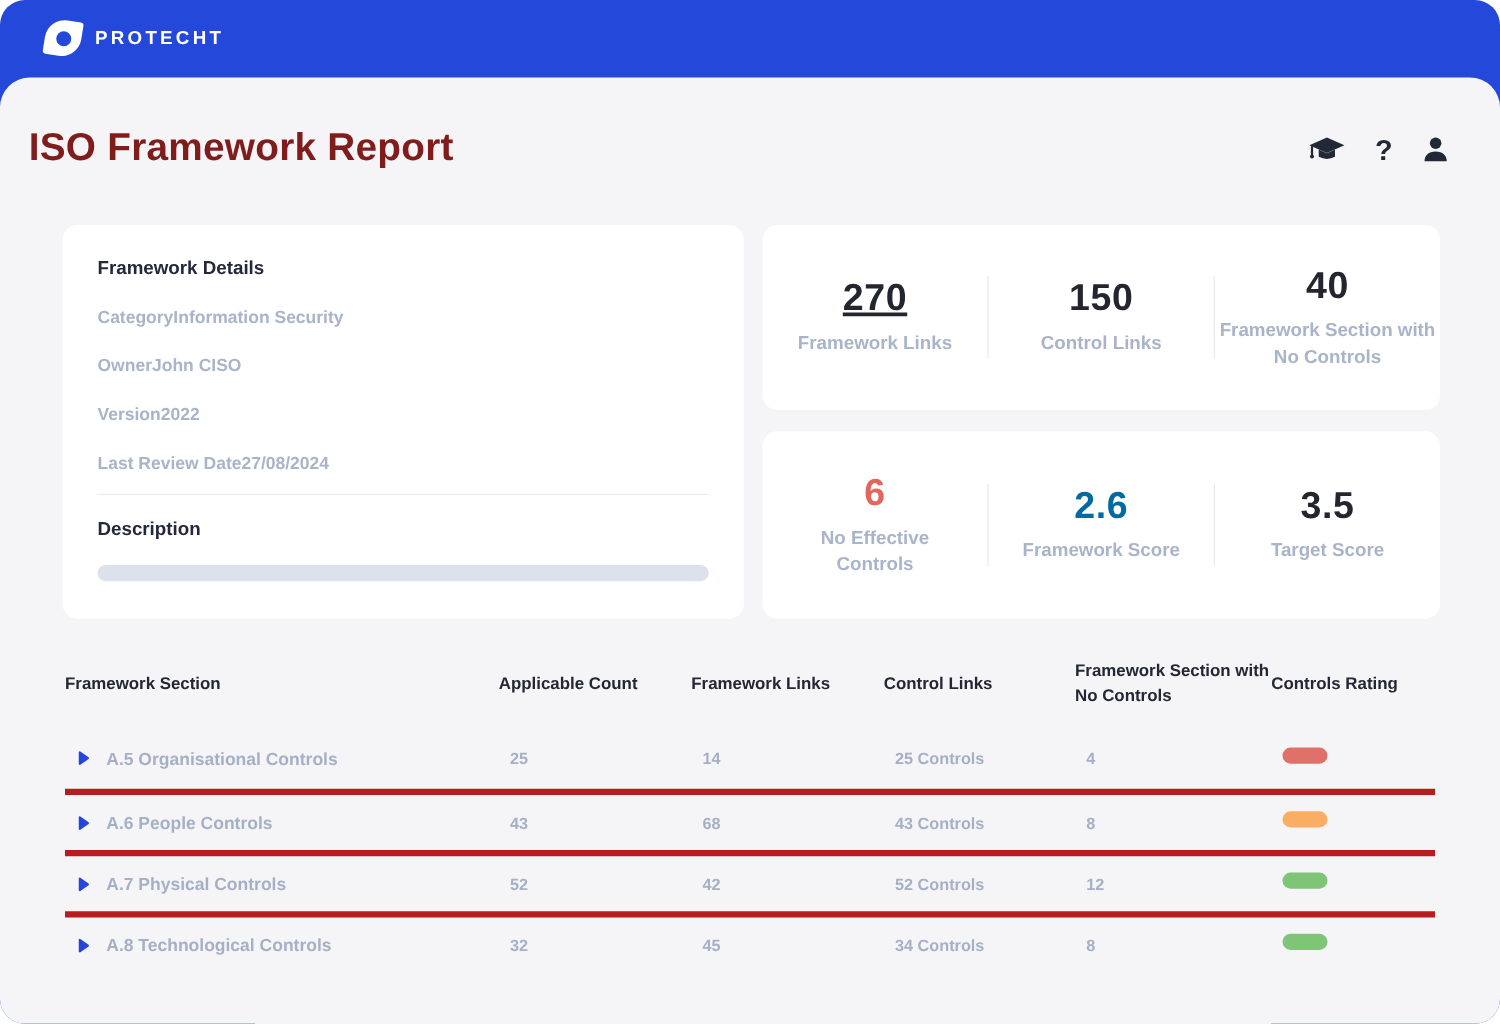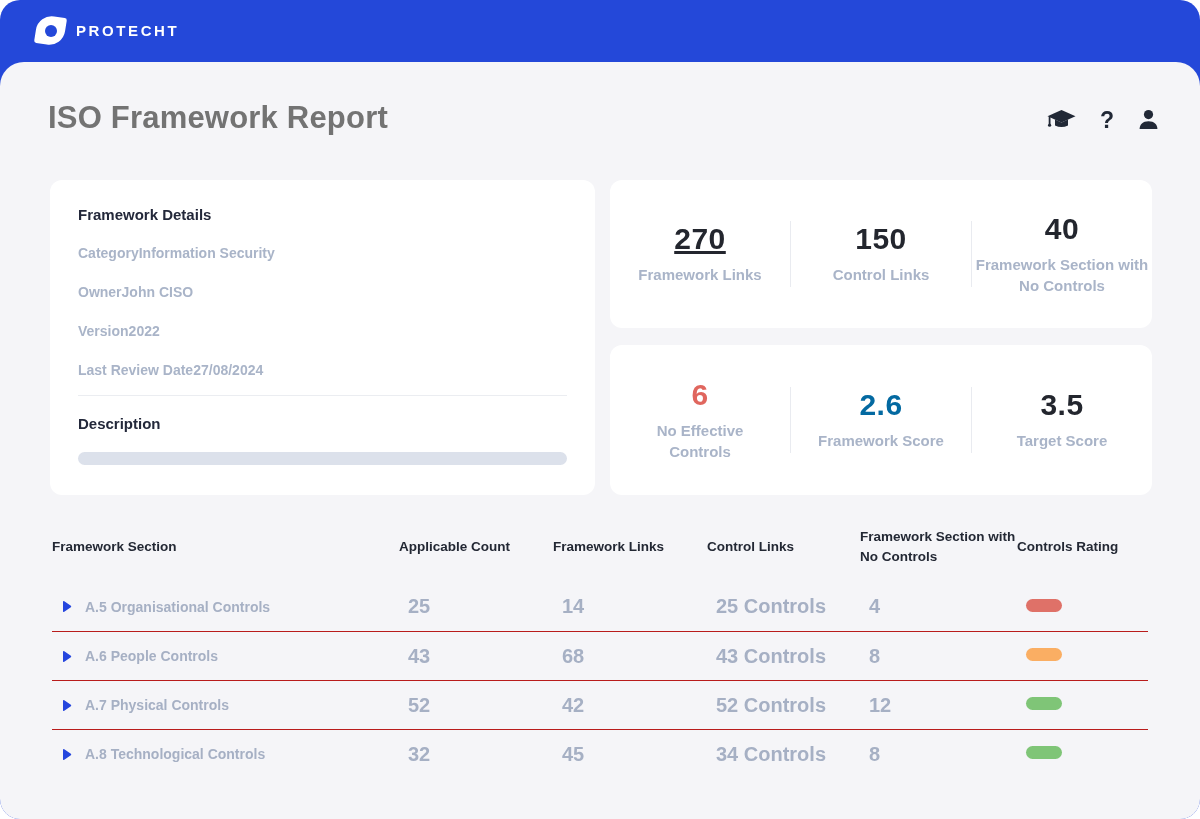--- a/index.html
+++ b/index.html
@@ -14,21 +14,21 @@
   .brand{position:absolute;left:36px;top:16px;display:flex;align-items:center;cursor:pointer;}
   .logo-icon{position:relative;width:29px;height:29px;display:inline-block;}
   .logo-leaf{position:absolute;inset:0;background:#ffffff;border-radius:55% 8% 55% 8%;transform:rotate(9deg);}
   .logo-hole{position:absolute;width:12px;height:12px;border-radius:50%;background:#2448D9;left:8.5px;top:8.5px;}
   .brand-name{margin-left:11px;color:#ffffff;font-size:15px;font-weight:700;letter-spacing:2.6px;}
   
   .panel{
     position:absolute;top:62px;left:0;right:0;bottom:0;
     background:#F5F5F8;border-radius:24px 24px 0 0;
   }
-  .page-title{position:absolute;left:48px;top:38px;margin:0;font-size:31px;font-weight:700;color:#737373;letter-spacing:0.2px;}
+  .page-title{position:absolute;left:23px;top:38px;margin:0;font-size:31px;font-weight:700;color:#7f1d1d;letter-spacing:0.2px;}
   .header-icons{position:absolute;right:40px;top:46px;display:flex;align-items:center;gap:23px;}
   .hicon{display:inline-flex;align-items:center;justify-content:center;cursor:pointer;color:#212836;}
   .hicon.help{font-size:23px;font-weight:700;line-height:1;}
   
   .card{position:absolute;background:#ffffff;border-radius:12px;}
   .card-details{left:50px;top:118px;width:545px;height:315px;padding:26px 28px;}
   .sec-title{margin:0;font-size:15px;font-weight:700;color:#23283A;}
   .fields{margin-top:10px;}
   .field{display:flex;align-items:center;height:39px;font-size:14px;font-weight:600;color:#A9B4C8;}
   .details-divider{height:1px;background:#EBEDF1;margin-top:6px;}
@@ -43,22 +43,22 @@
   .stat-label{margin-top:9px;font-size:15px;font-weight:600;color:#A9B4C8;line-height:1.35;}
   .sdiv{width:1px;height:66px;background:#E9EBF0;}
   #stats-top .scol:nth-child(5) .stat-label{max-width:178px;}
   #stats-bottom .scol:nth-child(1) .stat-label{max-width:118px;}
   
   .ftable{position:absolute;left:52px;top:463px;width:1096px;}
   .thead,.trow{display:grid;grid-template-columns:347px 154px 154px 153px 157px 1fr;align-items:center;}
   .thead{min-height:44px;margin-bottom:13px;}
   .th{font-size:13.5px;font-weight:700;color:#232834;line-height:1.45;}
   .trow{height:49px;cursor:pointer;}
-  .trow + .trow{border-top:1px solid #b91c1c;}
-  .tcell{font-size:20px;font-weight:600;color:#A6B0C4;padding-left:9px;}
+  .trow + .trow{border-top:5px solid #b91c1c;}
+  .tcell{font-size:13px;font-weight:600;color:#A6B0C4;padding-left:9px;}
   .section-cell{display:flex;align-items:center;padding-left:10px;text-align:right;}
   .expand-arrow{display:inline-flex;width:10px;margin-right:13px;flex:none;}
   .section-label{font-size:14px;font-weight:600;color:#A6B0C4;}
   .rating-pill{display:inline-block;width:36px;height:13px;border-radius:7px;margin-left:9px;}
 </style>
 </head>
 <body>
 
 <div class="app">
 

